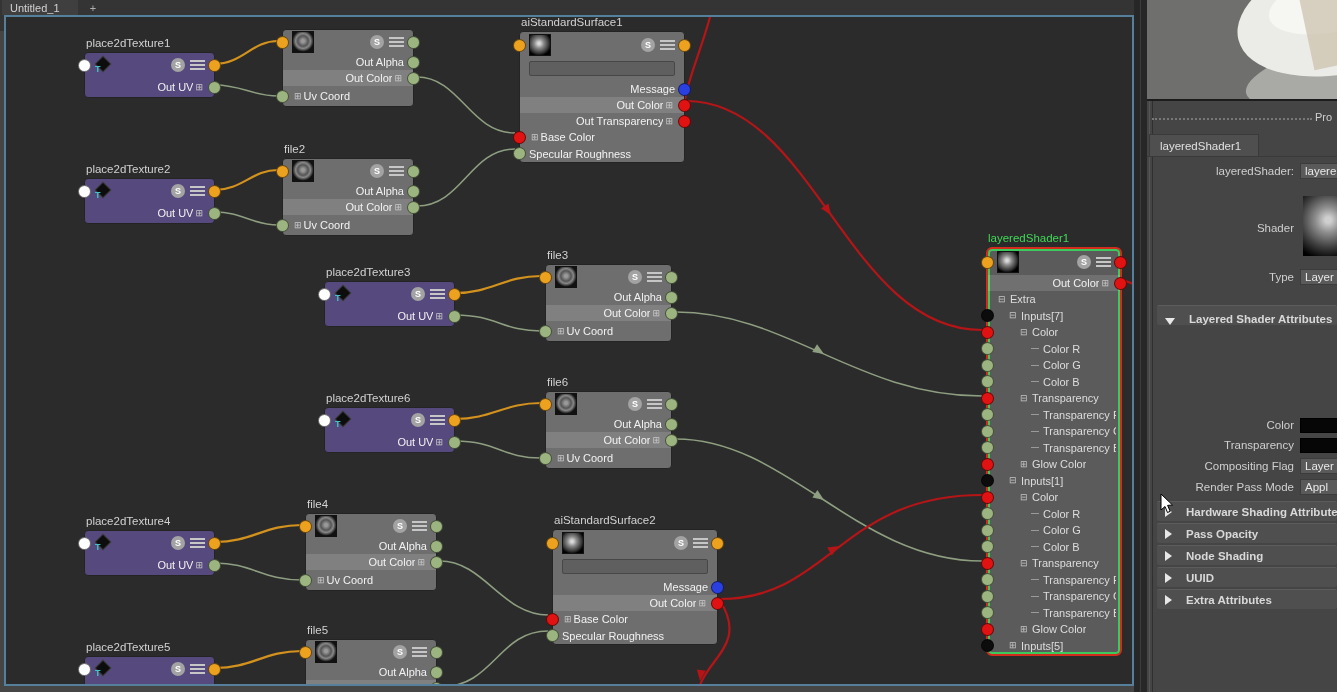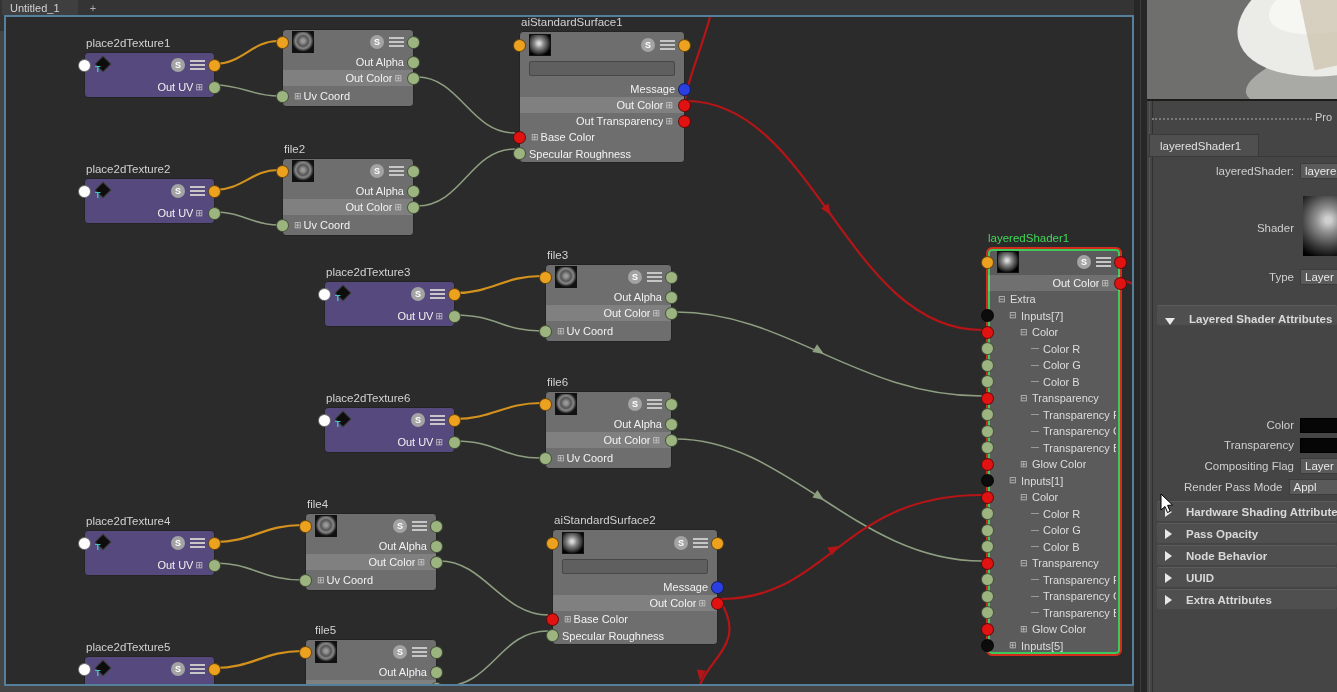--- a/index.html
+++ b/index.html
@@ -379,21 +379,21 @@
             <div class="lab">Out Color</div>
             <div class="pbox">⊞</div>
             <div class="port pg pR"></div>
           </div>
           <div class="nrow" style="height: 20px;">
             <div class="pbox">⊞</div>
             <div class="lab">Uv Coord</div>
             <div class="port pg pL"></div>
           </div>
         </div>
-        <div class="ntitle" style="left: 313px; top: 622px;">file5</div>
+        <div class="ntitle" style="left: 305px; top: 622px;">file5</div>
         <div class="node k-file" style="left: 303px; top: 637px; width: 132px;">
           <div class="nrow" style="height: 24px;">
             <div class="swatch sw-file"></div>
             <div class="spacer"></div>
             <div class="sbadge">S</div>
             <div class="menuicon"></div>
             <div class="port po pL"></div>
             <div class="port pg pR"></div>
           </div>
           <div class="nrow ar" style="height: 16px;">
@@ -650,36 +650,36 @@
       <div class="blackswatch"></div>
     </div>
     <div class="ae-row" style="top:335px;">
       <span class="ae-label">Transparency</span>
       <div class="blackswatch"></div>
     </div>
     <div class="ae-row" style="top:356px;">
       <span class="ae-label">Compositing Flag</span>
       <div class="fieldbox">Layer</div>
     </div>
-    <div class="ae-row" style="top:377px;justify-content:center;">
+    <div class="ae-row" style="top:377px;">
       <span class="ae-label">Render Pass Mode</span>
       <div class="fieldbox">Appl</div>
     </div>
 
     <div class="section" style="top:400px;">
       <span class="tri tri-right"></span>
       <b>Hardware Shading Attributes</b>
     </div>
     <div class="section" style="top:422px;">
       <span class="tri tri-right"></span>
       <b>Pass Opacity</b>
     </div>
     <div class="section" style="top:444px;">
       <span class="tri tri-right"></span>
-      <b>Node Behavior</b>
+      <b>Node Shading</b>
     </div>
     <div class="section" style="top:466px;">
       <span class="tri tri-right"></span>
       <b>UUID</b>
     </div>
     <div class="section" style="top:488px;">
       <span class="tri tri-right"></span>
       <b>Extra Attributes</b>
     </div>
 

